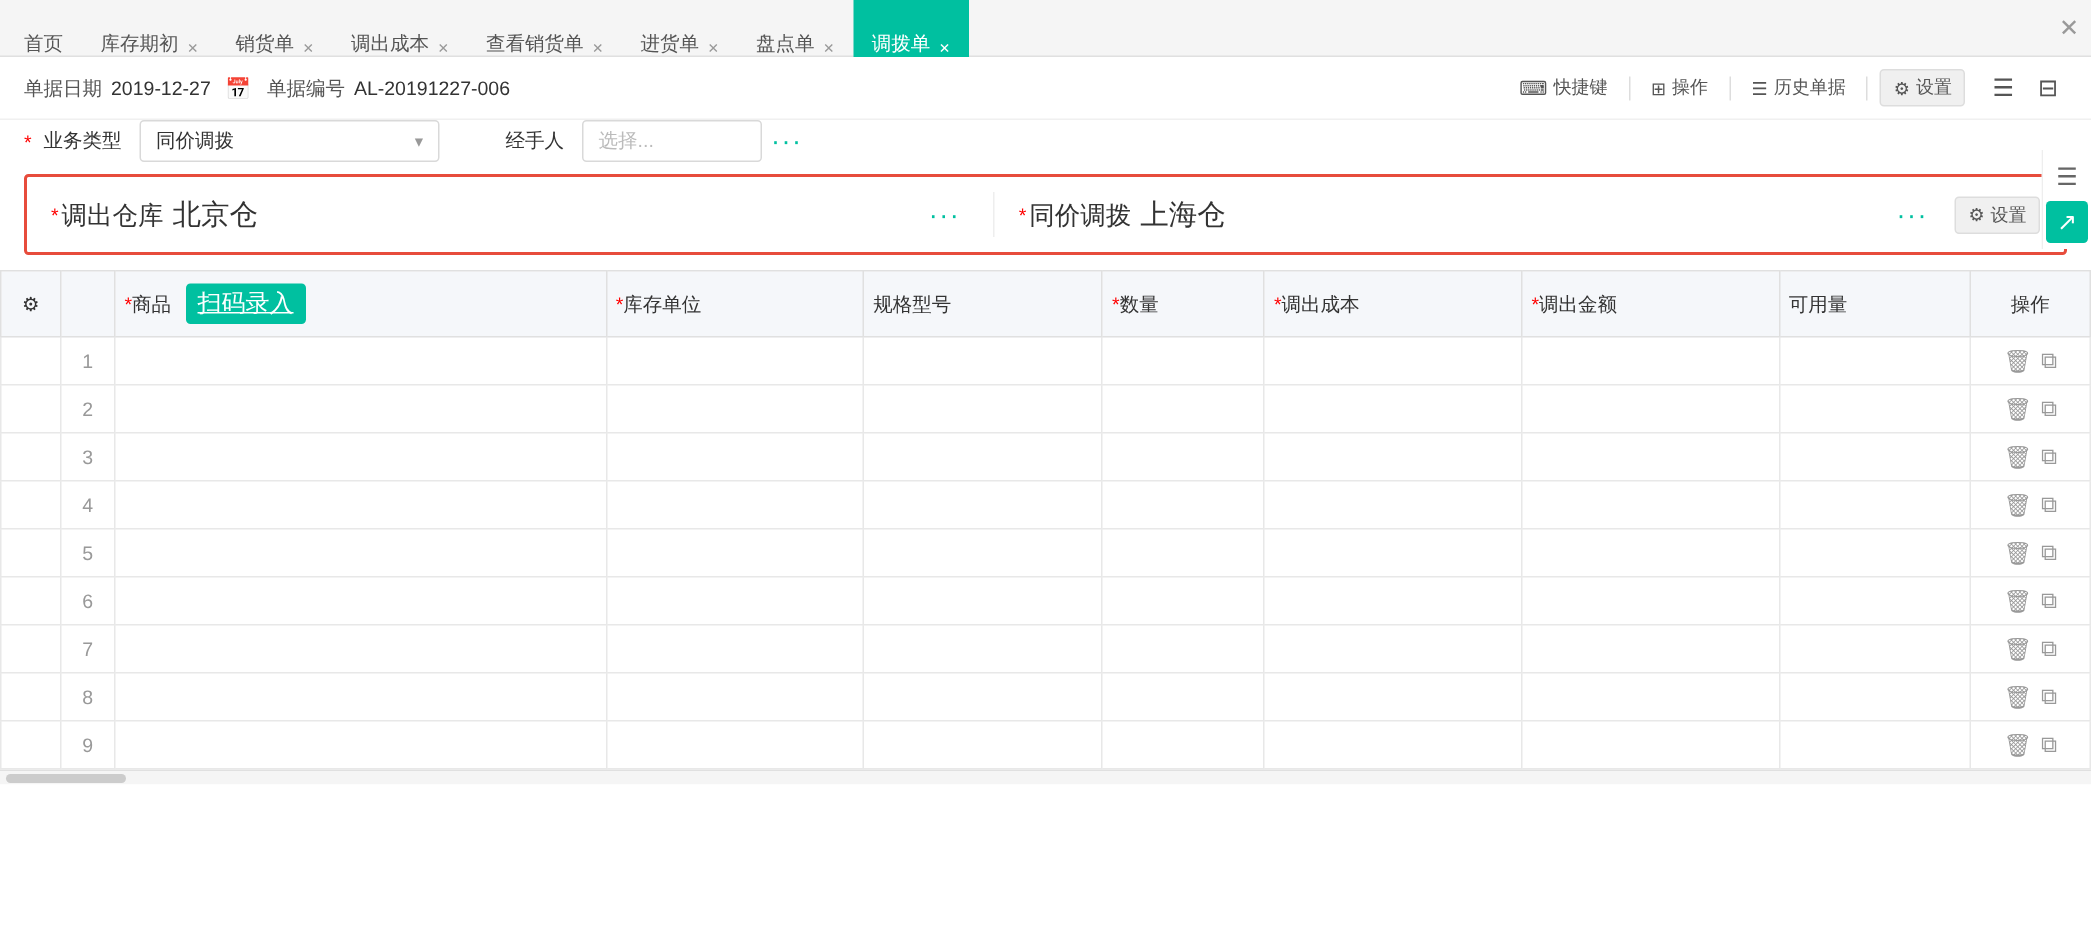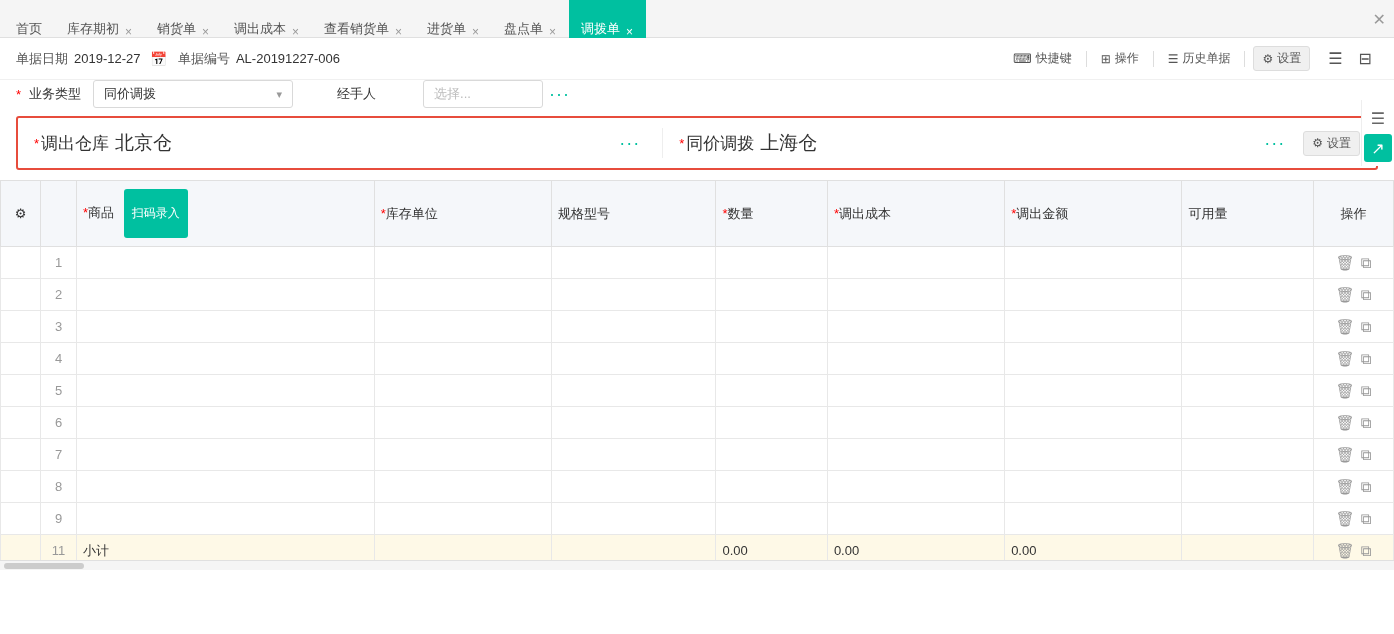--- a/index.html
+++ b/index.html
@@ -101,21 +101,21 @@
     }
     .business-select .bs-value { flex: 1; }
     .business-select .bs-arrow { color: #999; font-size: 11px; }
     .handler-wrap {
       display: flex; align-items: center; gap: 6px; margin-left: 24px;
     }
     .handler-select {
       display: flex; align-items: center;
       border: 1px solid #d9d9d9; border-radius: 3px;
       padding: 4px 10px; min-width: 120px; cursor: pointer;
-      color: #bbb; background: #fff; margin-left: 35px;
+      color: #bbb; background: #fff;
     }
     .handler-more { color: #00c0a0; cursor: pointer; font-size: 18px; letter-spacing: 1px; }
 
     
     .table-wrap {
       margin: 0 0 0 0;
       overflow: auto;
       max-height: 380px;
     }
     table {
@@ -169,22 +169,23 @@
     .sidebar-icon {
       width: 28px; height: 28px;
       display: flex; align-items: center; justify-content: center;
       cursor: pointer; color: #666; font-size: 16px; border-radius: 3px;
     }
     .sidebar-icon.green { background: #00c0a0; color: #fff; }
 
     .scan-btn {
       background: #00c0a0; color: #fff;
       border: none; border-radius: 3px;
-      padding: 16px 8px; font-size: 12px; cursor: pointer;
+      padding: 3px 8px; font-size: 16px; cursor: pointer;
       margin-left: 6px;
+      text-decoration: underline;
     }
 
     .scrollbar-bottom {
       height: 10px; background: #f5f5f5;
       border-top: 1px solid #e0e0e0;
       display: flex; align-items: center;
       padding: 0 4px;
     }
     .scrollbar-thumb {
       width: 80px; height: 6px;
@@ -476,37 +477,20 @@
       <td></td>
       <td></td>
       <td></td>
       <td class="col-ops">
         <div class="action-icons">
           <span class="act-icon">🗑</span>
           <span class="act-icon">⧉</span>
         </div>
       </td>
     </tr>
-        <tr class="subtotal-row">
-      <td></td>
-      <td class="row-num">11</td>
-      <td>小计</td>
-      <td></td>
-      <td></td>
-      <td>0.00</td>
-      <td>0.00</td>
-      <td>0.00</td>
-      <td></td>
-      <td class="col-ops">
-        <div class="action-icons">
-          <span class="act-icon">🗑</span>
-          <span class="act-icon">⧉</span>
-        </div>
-      </td>
-    </tr>
       </tbody>
   </table>
 </div>
 
 <div class="scrollbar-bottom">
   <div class="scrollbar-thumb"></div>
 </div>
 
 <div class="right-sidebar">
   <div class="sidebar-icon">☰</div>

